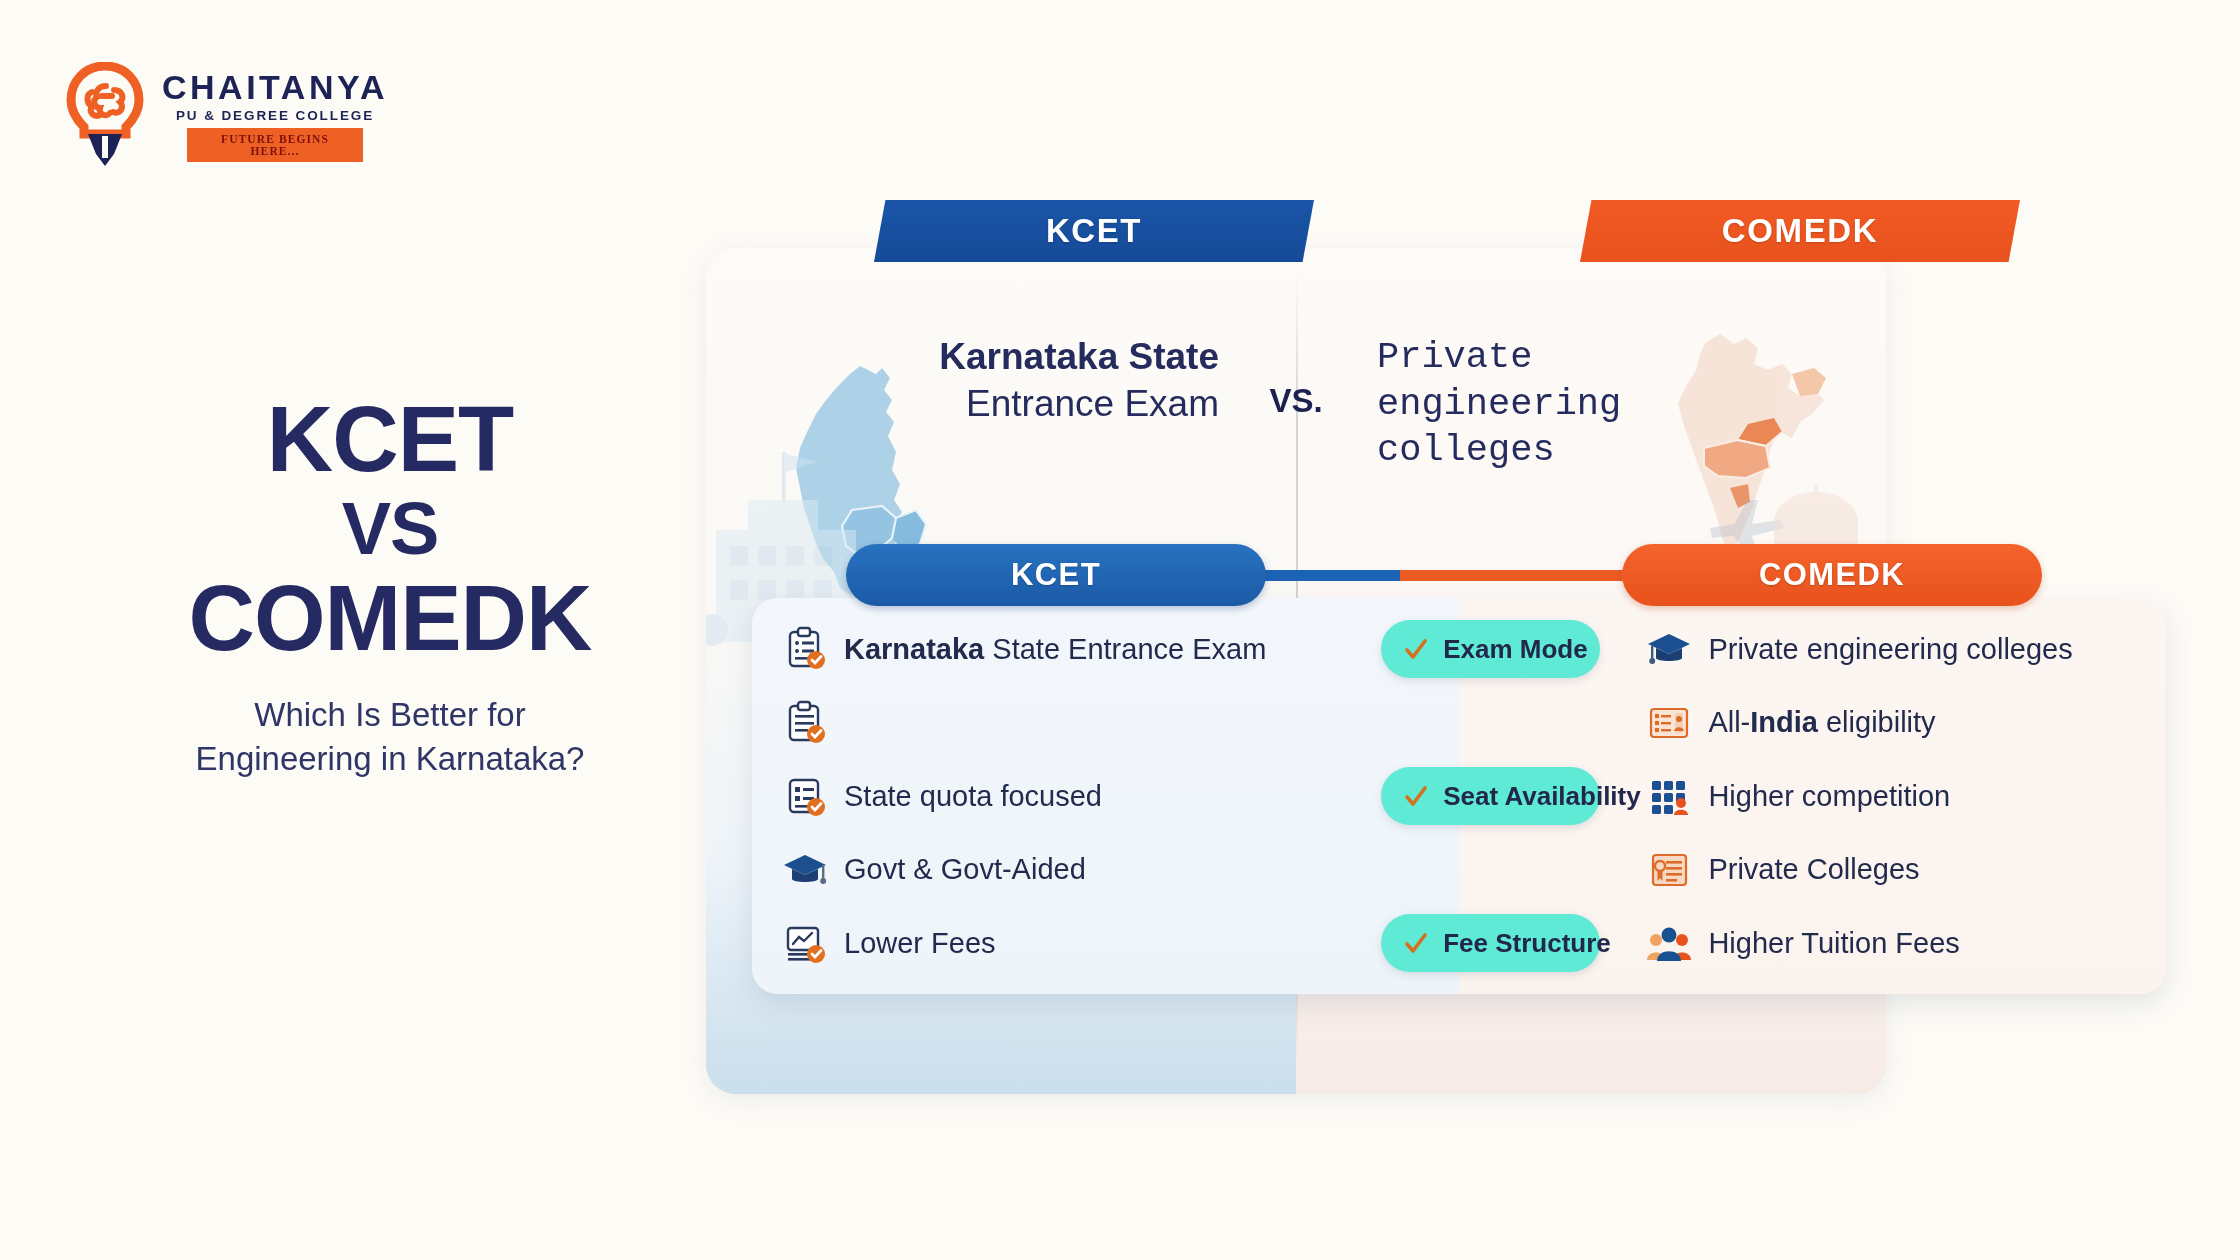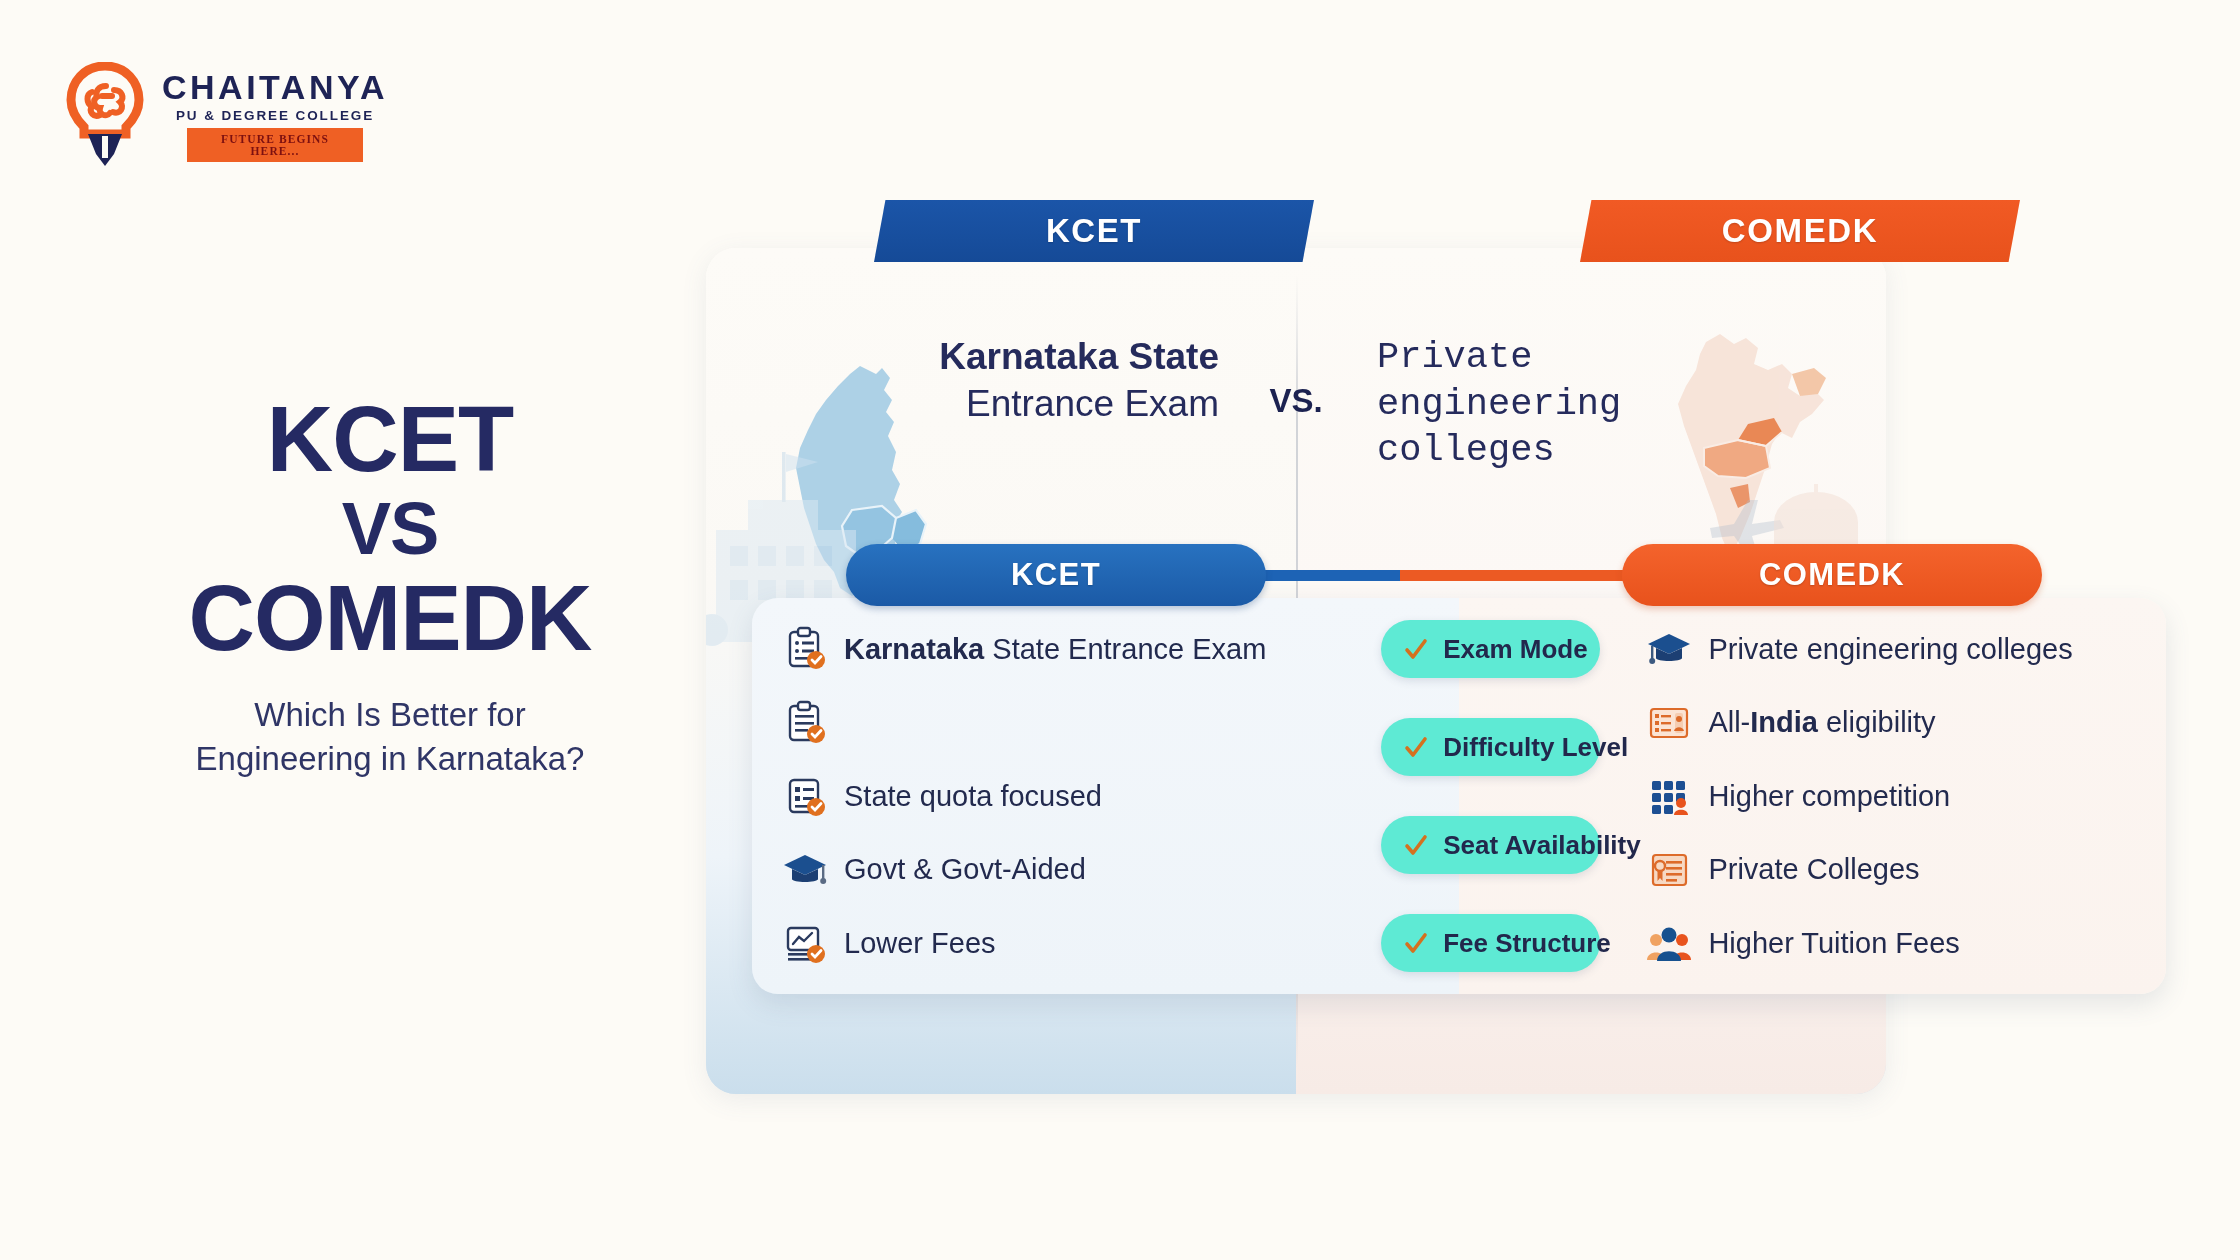--- a/index.html
+++ b/index.html
@@ -356,26 +356,20 @@
       <div class="mid-pill">
         <svg class="tick" viewBox="0 0 26 26">
           <path d="M4 14 l6 7 l12 -16" stroke="#d4711f" stroke-width="3.6" fill="none" stroke-linecap="round" stroke-linejoin="round"></path>
         </svg>
         <span>Exam Mode</span>
       </div>
       <div class="mid-pill">
         <svg class="tick" viewBox="0 0 26 26">
           <path d="M4 14 l6 7 l12 -16" stroke="#d4711f" stroke-width="3.6" fill="none" stroke-linecap="round" stroke-linejoin="round"></path>
         </svg>
-        <span>Difficulty Level</span>
-      </div>
-      <div class="mid-pill">
-        <svg class="tick" viewBox="0 0 26 26">
-          <path d="M4 14 l6 7 l12 -16" stroke="#d4711f" stroke-width="3.6" fill="none" stroke-linecap="round" stroke-linejoin="round"></path>
-        </svg>
         <span>Seat Availability</span>
       </div>
       <div class="mid-pill">
         <svg class="tick" viewBox="0 0 26 26">
           <path d="M4 14 l6 7 l12 -16" stroke="#d4711f" stroke-width="3.6" fill="none" stroke-linecap="round" stroke-linejoin="round"></path>
         </svg>
         <span>Fee Structure</span>
       </div>
     </div>
 

